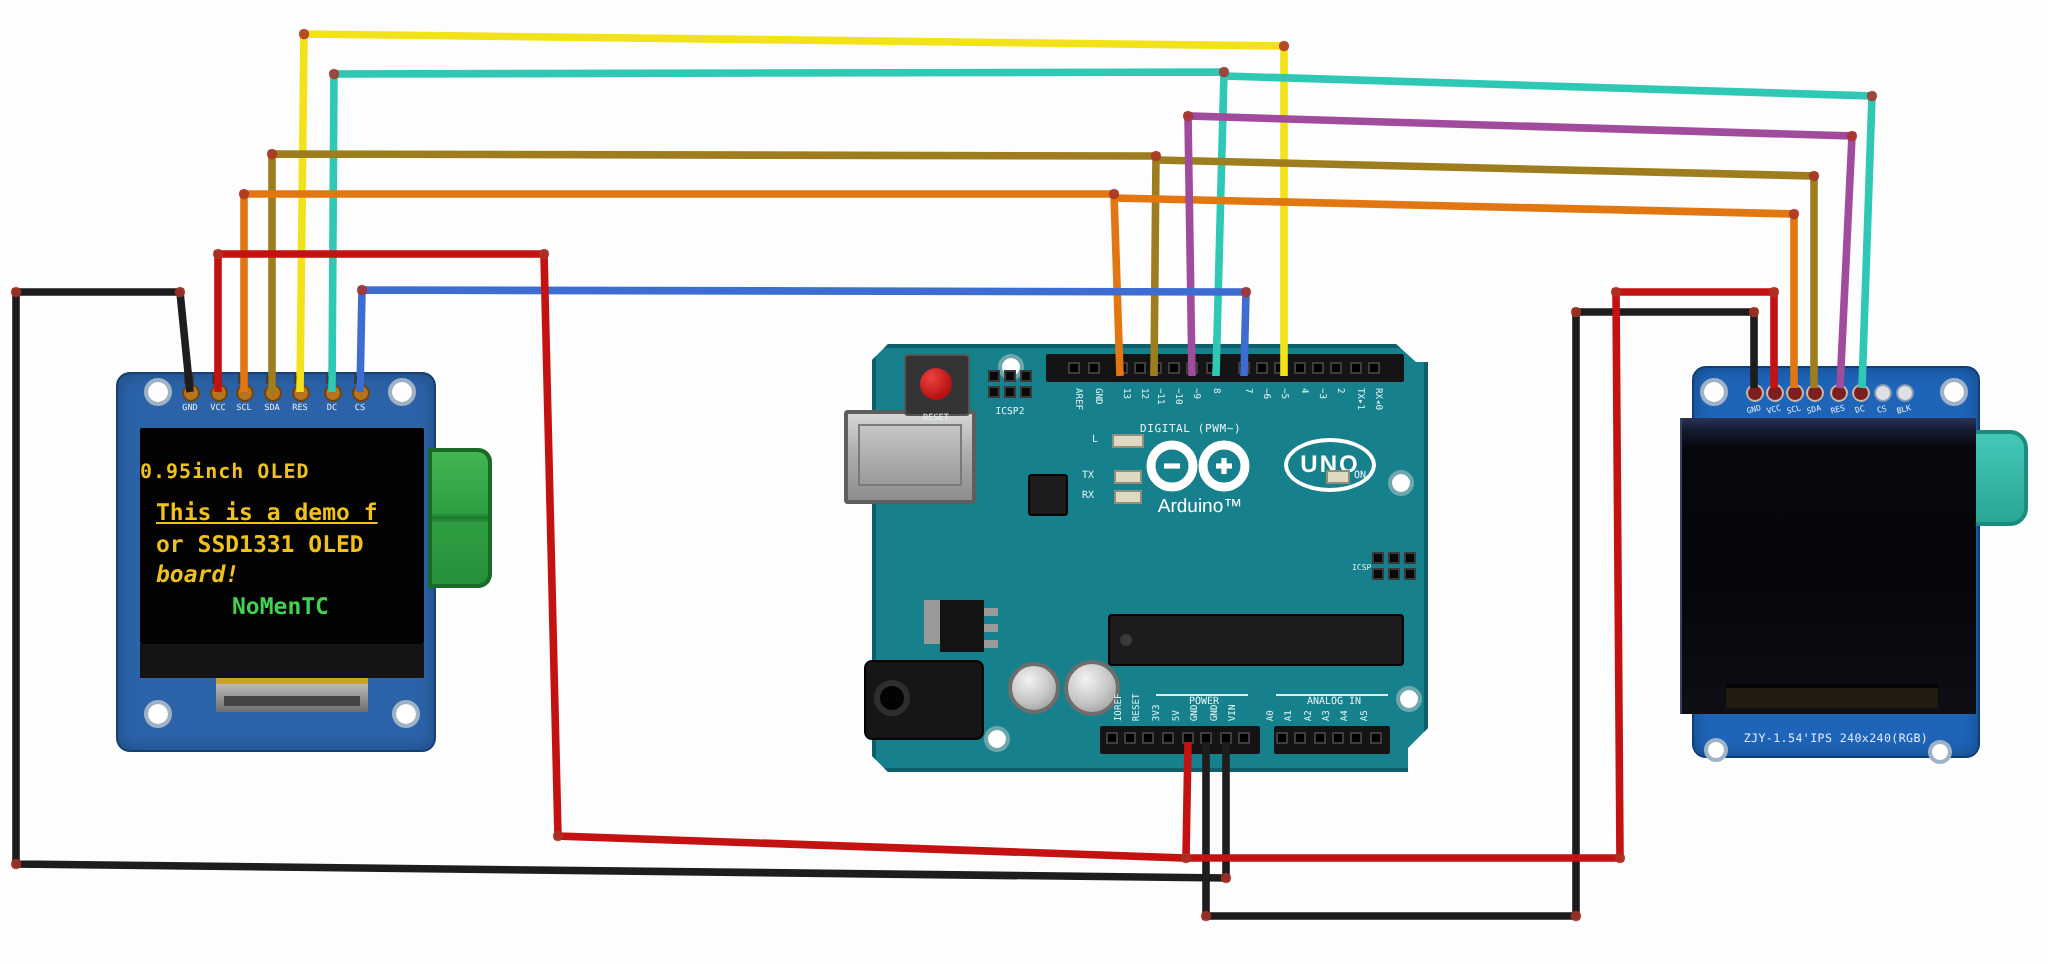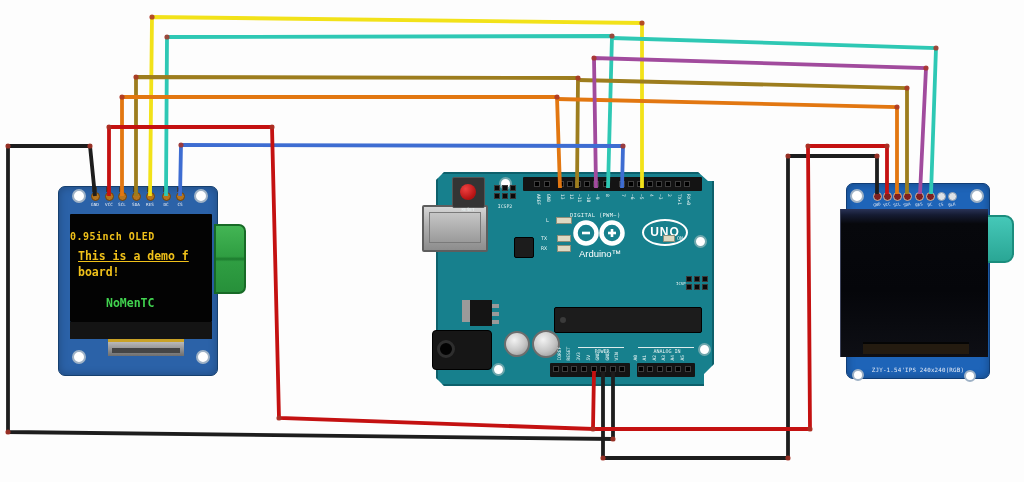--- a/index.html
+++ b/index.html
@@ -18,21 +18,21 @@
   #oled{left:58px;top:186px;width:160px;height:190px;}
   .oled-pcb{position:absolute;left:0;top:0;right:0;bottom:0;background:#2b62a8;border:1px solid #16406f;border-radius:7px;box-shadow:inset 0 0 8px rgba(0,0,0,.25);}
   .oled-screen{position:absolute;left:12px;top:28px;width:142px;height:108px;background:#030303;border-radius:1px;}
   .oled-bezel{position:absolute;left:12px;top:136px;width:142px;height:17px;background:#141414;}
   .oled-conn{position:absolute;left:50px;top:153px;width:76px;height:17px;background:linear-gradient(180deg,#b9b9b9,#6e6e6e);border-top:3px solid #c9a227;box-sizing:border-box;}
   .oled-conn-mid{position:absolute;left:4px;top:6px;right:4px;height:5px;background:#454545;}
   .oled-green{position:absolute;left:156px;top:38px;width:32px;height:70px;background:linear-gradient(180deg,#43b554 0,#2f9e42 46%,#1c7a2e 50%,#2f9e42 54%,#27903a 100%);border:2px solid #186a27;border-radius:0 7px 7px 0;box-sizing:border-box;}
   .oled-title{color:#f0c11a;font-weight:bold;font-size:10px;padding-top:17px;letter-spacing:0.5px;}
   .oled-line{color:#f0c11a;font-weight:bold;font-size:11.5px;padding-left:8px;line-height:15.5px;}
   .oled-line.first{padding-top:7px;text-decoration:underline;}
-  .oled-credit{color:#41d34f;font-weight:bold;font-size:11.5px;padding-left:36px;line-height:15px;margin-top:16px;}
+  .oled-credit{color:#41d34f;font-weight:bold;font-size:11.5px;padding-left:46px;line-height:15px;}
   
   #arduino{left:436px;top:172px;width:278px;height:214px;}
   .ard-board{position:absolute;left:0;top:0;width:278px;height:214px;background:#17808d;
     clip-path:polygon(0 8px,8px 0,262px 0,272px 9px,278px 9px,278px 192px,268px 202px,268px 214px,8px 214px,0 206px);
     box-shadow:inset 0 0 0 2px rgba(6,70,80,.55);}
   .usb{position:absolute;left:-14px;top:33px;width:66px;height:47px;background:linear-gradient(180deg,#d6d6d6 0,#aeaeae 45%,#8d8d8d 100%);border:2px solid #5e5e5e;border-radius:2px;box-sizing:border-box;}
   .usb-in{position:absolute;left:5px;top:5px;right:5px;bottom:7px;border:1px solid #7a7a7a;background:linear-gradient(180deg,#c6c6c6,#9a9a9a);}
   .pjack{position:absolute;left:-4px;top:158px;width:58px;height:38px;background:#161616;border:1px solid #000;border-radius:4px;}
   .pjack-hole{position:absolute;left:4px;top:9px;width:18px;height:18px;border-radius:50%;background:#030303;border:3px solid #2e2e2e;box-sizing:border-box;}
   .rst{position:absolute;left:16px;top:5px;width:31px;height:29px;background:#343434;border:1px solid #555;border-radius:2px;}
@@ -94,21 +94,22 @@
         <div class="pinsq" style="left: 105px; top: 1px; width: 5px; height: 5px;"></div>
         <div class="pad" style="left: 103.5px; top: 5.5px; width: 9px; height: 9px; background: rgb(181, 116, 29); border: 1px solid rgb(110, 67, 14);"></div>
         <div class="padlbl" style="left: 98px; top: 17px; width: 20px; font-size: 4.3px;">DC</div>
         <div class="pinsq" style="left: 119px; top: 1px; width: 5px; height: 5px;"></div>
         <div class="pad" style="left: 117.5px; top: 5.5px; width: 9px; height: 9px; background: rgb(181, 116, 29); border: 1px solid rgb(110, 67, 14);"></div>
         <div class="padlbl" style="left: 112px; top: 17px; width: 20px; font-size: 4.3px;">CS</div>
       </div>
     <div class="oled-screen">
       <div class="oled-title" style="color: rgb(240, 193, 26);">0.95inch OLED</div>
       <div class="oled-line first" style="color: rgb(240, 193, 26);">This is a demo f</div>
-      <div class="oled-line" style="color: rgb(240, 193, 26);">board!</div>
+      <div class="oled-line" style="color: rgb(240, 193, 26);">or SSD1331 OLED</div>
+      <div class="oled-line" style="color: rgb(240, 193, 26); font-style: italic;">board!</div>
       <div class="oled-credit" style="color: rgb(65, 211, 79);">NoMenTC</div>
     </div>
     <div class="oled-bezel"></div>
     <div class="oled-conn">
         <div class="oled-conn-mid"></div>
       </div>
   </div>
 
   <div id="arduino" class="abs">
     <div class="ard-board"></div>

